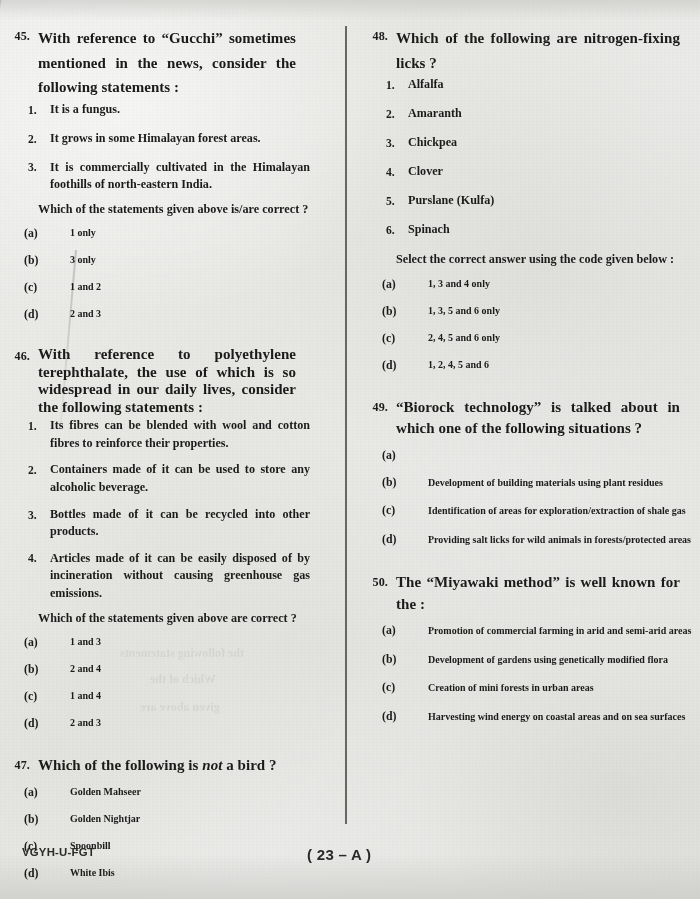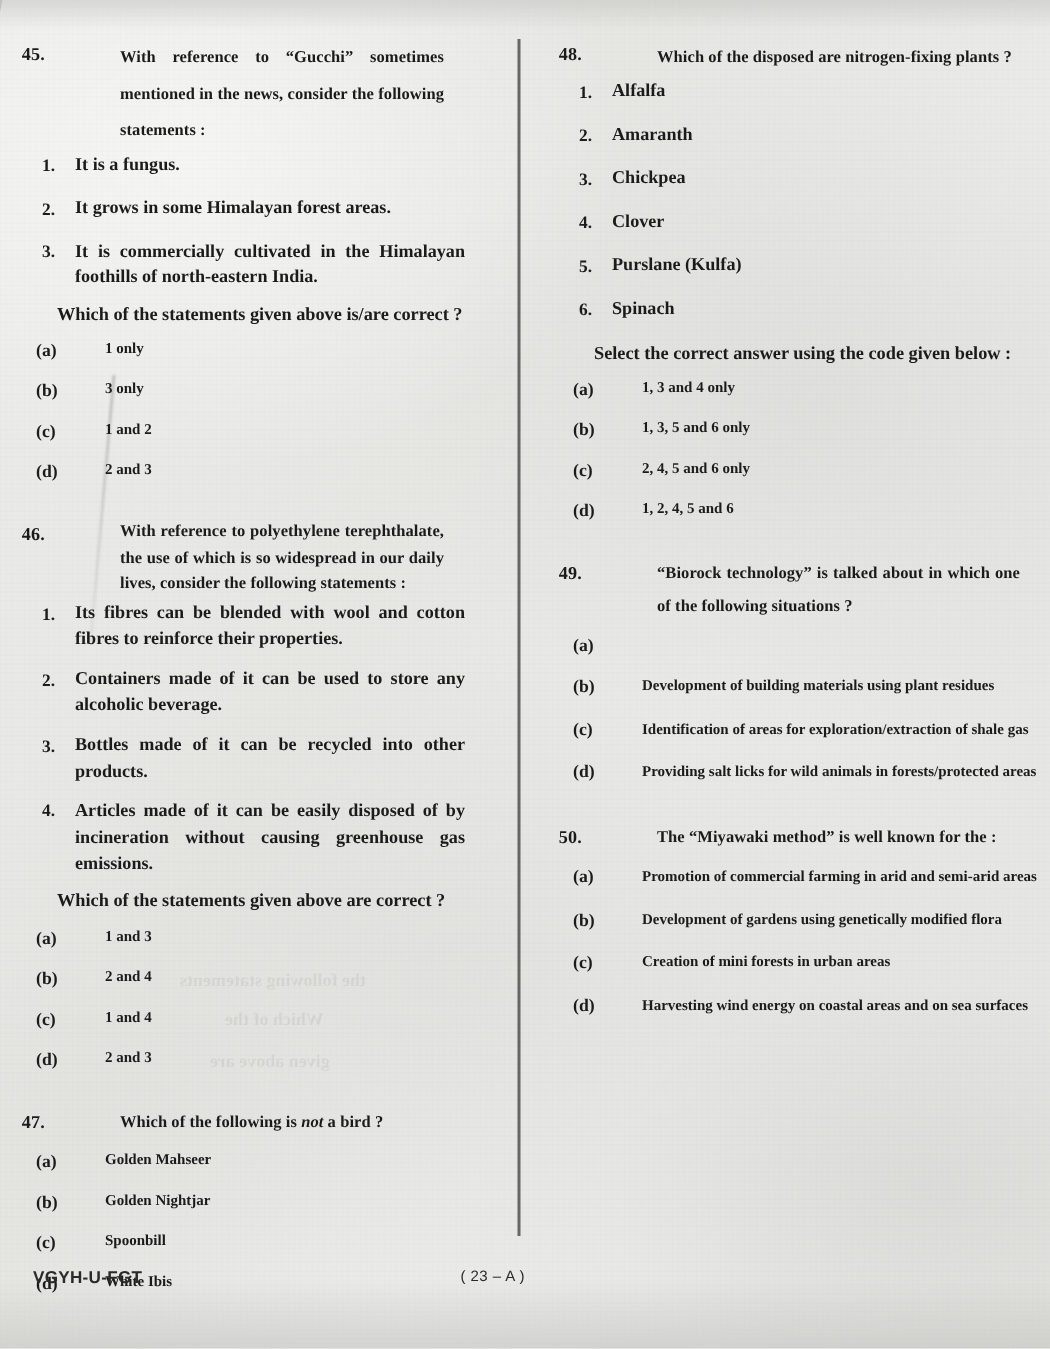--- a/index.html
+++ b/index.html
@@ -68,25 +68,24 @@
   .qblock{margin-bottom:0;}
 
   
   .qhead{display:flex;align-items:flex-start;}
   .qnum{
     font-weight:bold;font-size:12.1px;line-height:21px;
     width:30px;text-align:right;flex:0 0 30px;
     letter-spacing:.1px;
   }
   .qstem{
-    flex:1;font-size:11px;line-height:21.5px;font-weight:bold;
+    flex:1;font-size:15px;line-height:21.5px;font-weight:bold;
     text-align:justify;text-align-last:left;
     padding-left:8px;padding-right:20px;
     letter-spacing:.05px;
-    margin-left:42px;
   }
   .qstem.loose{line-height:24.5px;}
   .qstem.tight{line-height:17.5px;}
   .qstem i{font-style:italic;}
 
   
   .stmts{margin-top:1px;}
   .stmt{display:flex;align-items:flex-start;margin-bottom:3px;}
   .stmt .sn{
     font-weight:bold;font-size:11.6px;line-height:18px;
@@ -126,21 +125,21 @@
     position:absolute;left:0;right:0;top:846px;height:22px;
   }
   .fcode{
     position:absolute;left:22px;top:0;
     font-family:"Liberation Sans", sans-serif;
     font-size:11.4px;font-weight:bold;letter-spacing:.2px;color:#2a2a28;
   }
   .fpage{
     position:absolute;left:307px;top:0;
     font-family:"Liberation Sans", sans-serif;
-    font-size:10px;font-weight:normal;letter-spacing:.3px;color:#2a2a28;
+    font-size:15px;font-weight:bold;letter-spacing:.3px;color:#2a2a28;
   }
 
   
   .bleed{
     position:absolute;pointer-events:none;opacity:.055;
     font-family:"Liberation Serif", serif;font-weight:bold;font-size:12px;
     transform:scaleX(-1);color:#000;white-space:nowrap;
   }
 </style>
 </head>
@@ -276,21 +275,21 @@
       </div>
     </div>
 
   </div>
 
   <div class="col col-right">
 
     <div class="qblock">
       <div class="qhead">
         <div class="qnum">48.</div>
-        <div class="qstem loose">Which of the disposed are nitrogen-fixing plants ?</div>
+        <div class="qstem loose">Which of the following are nitrogen-fixing licks ?</div>
       </div>
       <div class="stmts">
         <div class="stmt airy">
           <div class="sn">1.</div>
           <div class="st">Alfalfa</div>
         </div>
         <div class="stmt airy">
           <div class="sn">2.</div>
           <div class="st">Amaranth</div>
         </div>

